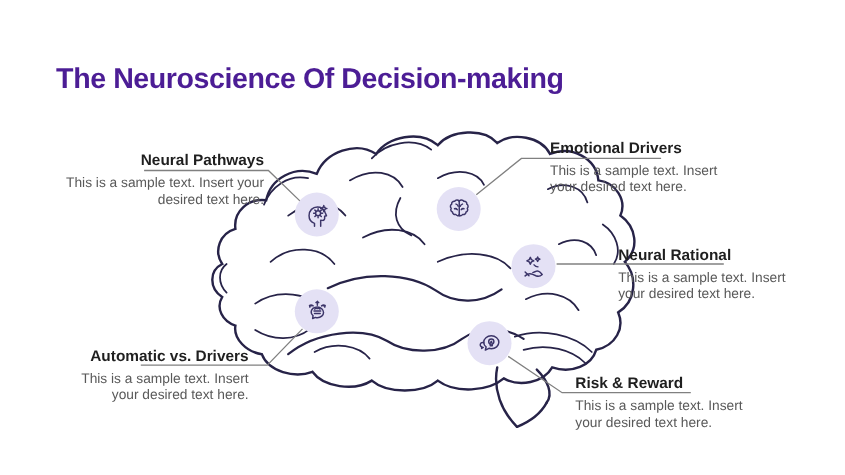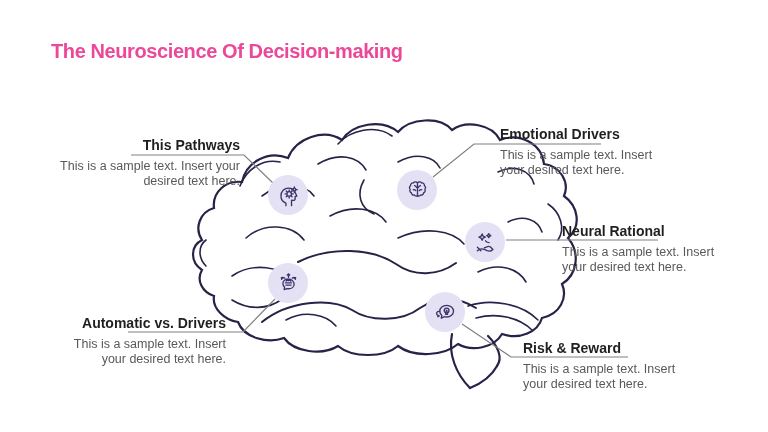--- a/index.html
+++ b/index.html
@@ -3,22 +3,22 @@
 <meta charset="utf-8">
 <style>
   html,body{margin:0;padding:0;}
   body{
     width:768px;height:432px;position:relative;overflow:hidden;
     background:#ffffff;
     font-family:"Liberation Sans","DejaVu Sans",sans-serif;
   }
   .slide{position:absolute;inset:0;}
   .slide-title{
-    position:absolute;left:51px;top:40px;margin:0;
-    font-size:20px;font-weight:700;color:#ec4899;letter-spacing:-0.4px;
+    position:absolute;left:51px;top:56px;margin:0;
+    font-size:26px;font-weight:700;color:#4c1d95;letter-spacing:-0.4px;
     white-space:nowrap;
   }
   .sketch-layer{position:absolute;left:0;top:0;width:768px;height:432px;pointer-events:none;}
   .icon-badge{
     position:absolute;width:40px;height:40px;border-radius:50%;
     background:#e4e1f5;display:flex;align-items:center;justify-content:center;
   }
   .icon-badge svg{display:block;}
   .callout{position:absolute;}
   .callout-title{
@@ -137,21 +137,21 @@
   <div class="icon-badge" id="b-risk-reward">
     <svg width="27" height="27" viewBox="0 0 24 24" fill="none" stroke="#3c3569" stroke-width="1.2" stroke-linecap="round" stroke-linejoin="round">
       <path d="M13 5.6c3.4 0 6.1 2.3 6.1 5.2S16.4 16 13 16c-.7 0-1.3-.1-1.9-.3l-2.9 1.4.6-2.5c-1.2-.9-1.9-2.3-1.9-3.8 0-2.9 2.7-5.2 6.1-5.2z"></path>
       <circle cx="13" cy="10.2" r="2.1"></circle>
       <path d="M12.2 12.3v1.4h1.6v-1.4M12.5 10.9l.5-.9.5.9"></path>
       <path d="M6.9 11.2c-1.1-.4-2.3 0-2.7 1-.4 1 .2 2.1 1.3 2.4l-.3 1.2 1.3-.8"></path>
     </svg>
   </div>
 
   <div class="callout align-right" id="c-brain-pathways">
-    <div class="callout-title">This Pathways</div>
+    <div class="callout-title">Neural Pathways</div>
     <div class="callout-body">This is a sample text. Insert your desired text here.</div>
   </div>
 
   <div class="callout align-left" id="c-emotional-drivers">
     <div class="callout-title">Emotional Drivers</div>
     <div class="callout-body">This is a sample text. Insert your desired text here.</div>
   </div>
 
   <div class="callout align-left" id="c-neural-responses">
     <div class="callout-title">Neural Rational</div>

